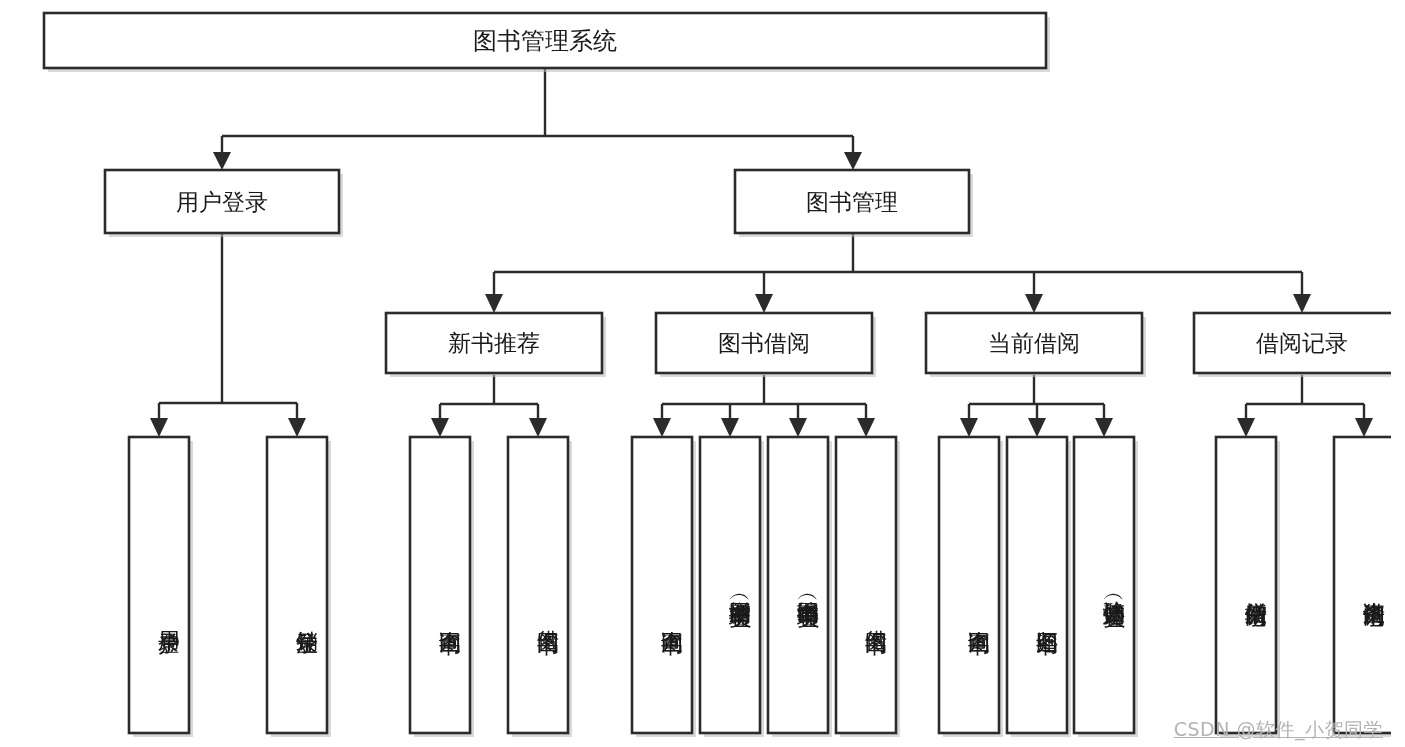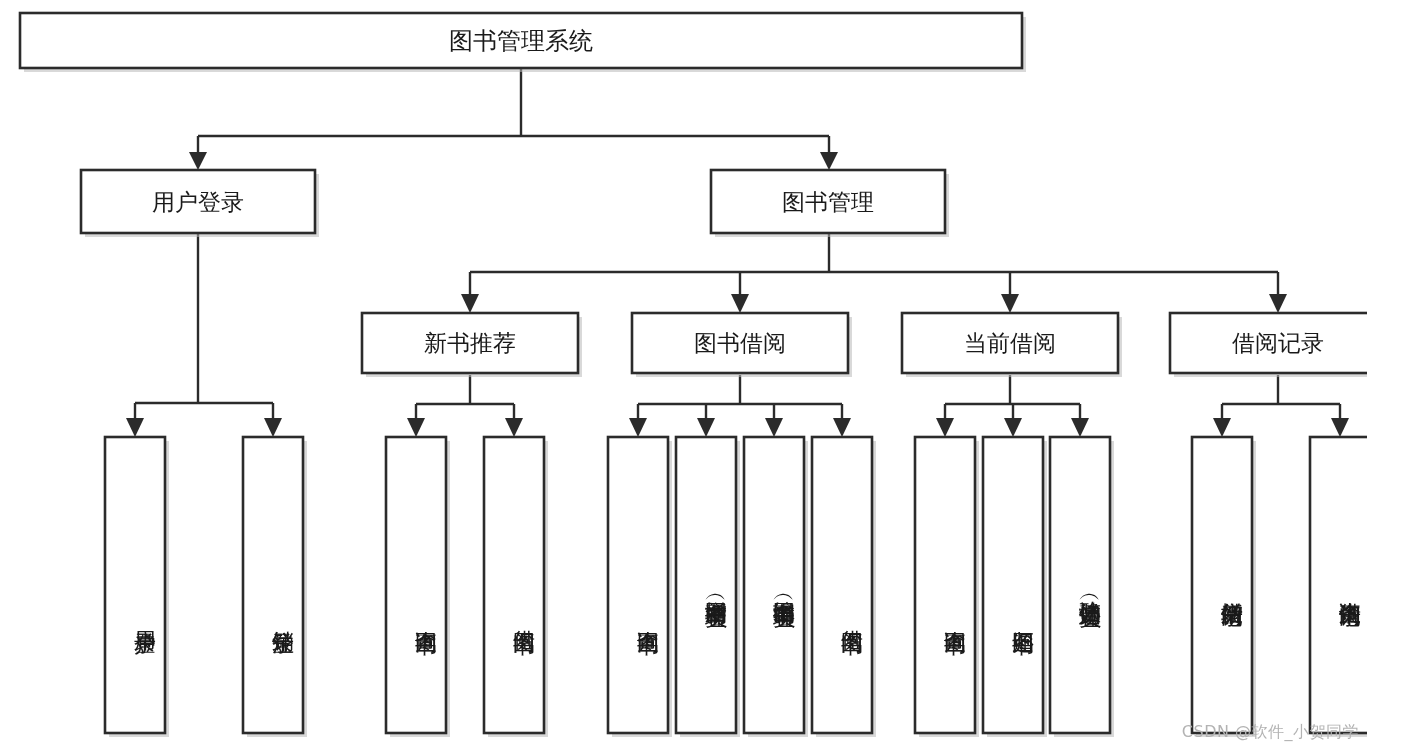--- a/index.html
+++ b/index.html
@@ -10,20 +10,21 @@
   }
   body {
     font-family: "DejaVu Sans", "Liberation Sans", sans-serif;
   }
   #diagram-root {
     position: relative;
     width: 1367px;
     height: 747px;
     background: #ffffff;
     overflow: hidden;
+    margin-left: 24px;
   }
   svg#flowchart {
     position: absolute;
     left: 0;
     top: 0;
     width: 1405px;
     height: 747px;
     display: block;
   }
   .node-rect {
@@ -67,24 +68,25 @@
     color: #1a1a1a;
     white-space: nowrap;
     pointer-events: none;
     text-align: center;
   }
   .watermark {
     position: absolute;
     right: 8px;
     bottom: 4px;
     font-family: "DejaVu Sans", "Liberation Sans", sans-serif;
-    font-size: 16px;
+    font-size: 19px;
     color: #b3b3b3;
     letter-spacing: 0.5px;
     white-space: nowrap;
+    text-decoration: underline;
   }
 </style>
 </head>
 <body>
 
 <div id="diagram-root">
 
   <svg id="flowchart" viewBox="0 0 1405 747">
 
     <g>

